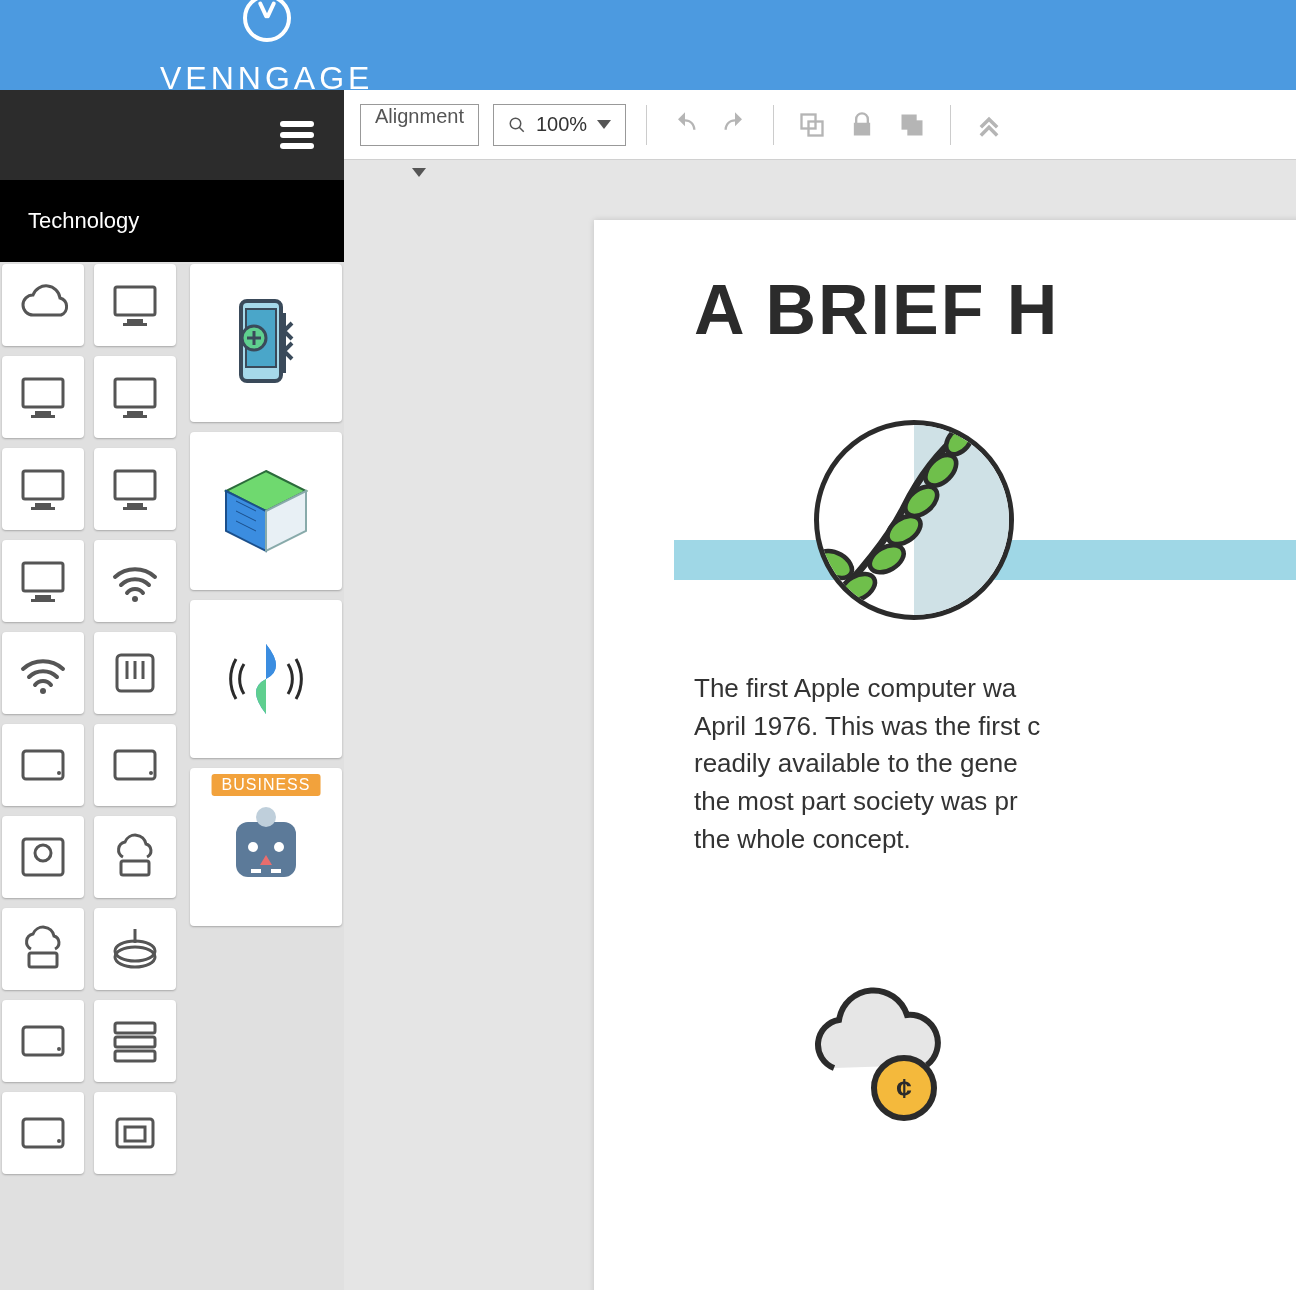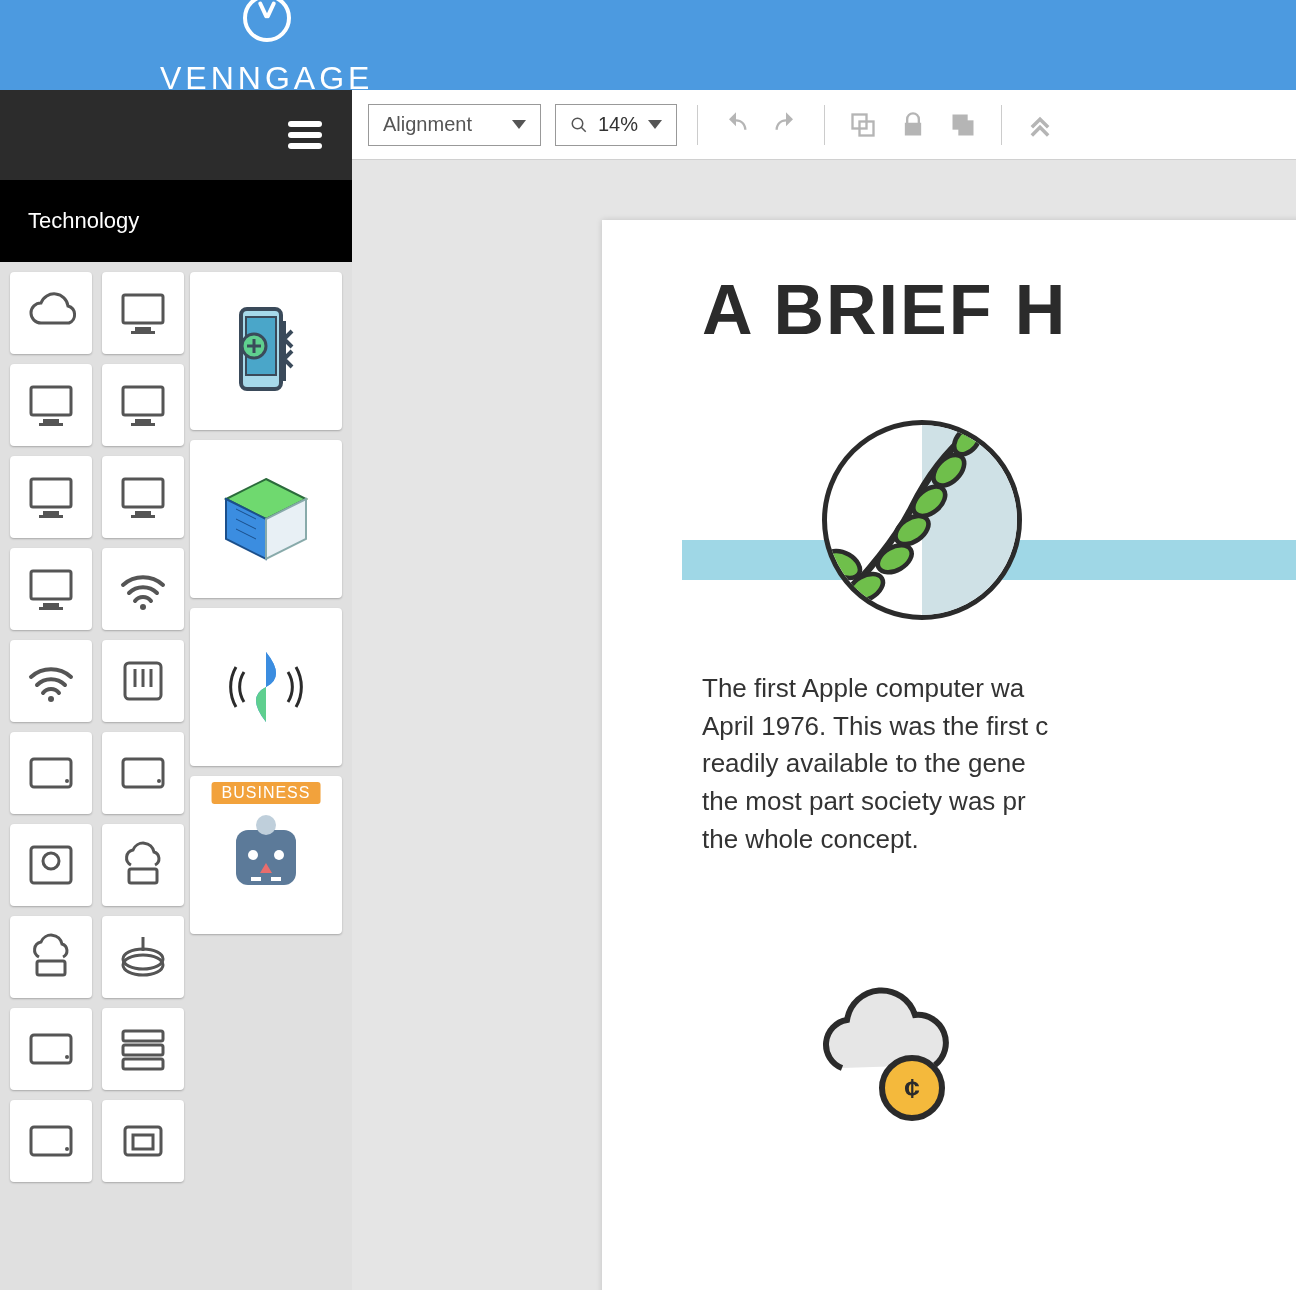--- a/index.html
+++ b/index.html
@@ -13,34 +13,34 @@
   .logo-mark::after  { height:18px; transform:translateX(-50%) rotate(25deg); }
   .logo-text { font-size:32px; letter-spacing:4px; font-weight:400; }
   
   .workspace { display:flex; height:calc(1290px - 90px); }
   
   .sidebar { width:378px; background:#e0e0e0; display:flex; flex-direction:column; }
   .sidebar-top { height:90px; background:#2c2c2c; display:flex; align-items:center; justify-content:flex-end; padding-right:30px; }
   .hamburger { width:34px; height:28px; display:flex; flex-direction:column; justify-content:space-between; cursor:pointer; }
   .hamburger span { display:block; height:6px; background:#fff; border-radius:3px; }
   .category-label { background:#000; color:#fff; font-size:22px; padding:28px 28px; }
-  .icon-scroll { flex:1; overflow:hidden; padding:10px; display:flex; gap:6px; }
+  .icon-scroll { flex:1; overflow:hidden; padding:2px; display:flex; gap:14px; }
   .small-col { display:grid; grid-template-columns:repeat(2,82px); grid-auto-rows:82px; gap:10px; }
   .large-col { display:flex; flex-direction:column; gap:10px; }
   .icon-card { background:#fff; border-radius:4px; box-shadow:0 1px 2px rgba(0,0,0,.25); display:flex; align-items:center; justify-content:center; cursor:pointer; position:relative; }
   .small-col .icon-card svg { width:56px; height:56px; }
   .large-col .icon-card { width:152px; height:158px; }
   .large-col .icon-card svg { width:100px; height:100px; }
   .badge { position:absolute; top:6px; left:50%; transform:translateX(-50%); color:#fff; font-size:16px; padding:2px 10px; border-radius:3px; letter-spacing:1px; }
   .badge.business { background:#f2a23c; }
   .badge.premium  { background:#e96d6d; }
   
   .main { flex:1; display:flex; flex-direction:column; background:#e5e5e5; }
   .toolbar { height:70px; background:#fff; border-bottom:1px solid #d0d0d0; display:flex; align-items:center; padding:0 16px; gap:14px; }
-  .tb-select { border:1px solid #999; height:42px; display:flex; align-items:center; padding:0 14px; gap:40px; color:#555; font-size:20px; cursor:pointer; background:#fff; }
+  .tb-select { border:1px solid #999; height:42px; display:flex; align-items:center; padding:0 14px; gap:40px; color:#555; font-size:20px; cursor:pointer; background:#fff;flex-direction:column; }
   .tb-select .caret { width:0; height:0; border-left:7px solid transparent; border-right:7px solid transparent; border-top:9px solid #555; }
   .tb-zoom { border:1px solid #999; height:42px; display:flex; align-items:center; padding:0 14px; gap:10px; color:#333; font-size:20px; cursor:pointer; }
   .tb-zoom svg { width:18px; height:18px; }
   .tb-divider { width:1px; height:40px; background:#ccc; margin:0 6px; }
   .tb-btn { width:36px; height:36px; display:flex; align-items:center; justify-content:center; color:#b5b5b5; cursor:pointer; }
   .tb-btn svg { width:28px; height:28px; }
   .canvas-wrap { flex:1; overflow:hidden; padding:60px 0 0 250px; }
   .canvas { background:#fff; width:800px; height:1100px; box-shadow:0 0 6px rgba(0,0,0,.15); padding:50px 100px 0 100px; position:relative; }
   .doc-title { font-family:"Arial Black","Impact",sans-serif; font-size:70px; letter-spacing:2px; color:#2b2b2b; font-weight:900; white-space:nowrap; margin-bottom:60px; }
   .hero { position:relative; height:220px; margin-bottom:40px; }
@@ -226,21 +226,21 @@
     <div class="toolbar">
       <div class="tb-select">
         <span>Alignment</span>
         <span class="caret"></span>
       </div>
       <div class="tb-zoom">
         <svg viewBox="0 0 24 24" fill="none" stroke="#555" stroke-width="2">
             <circle cx="10" cy="10" r="7"></circle>
             <line x1="15" y1="15" x2="21" y2="21"></line>
           </svg>
-        <span>14%</span>
+        <span>100%</span>
         <span class="caret" style="width:0;height:0;border-left:7px solid transparent;border-right:7px solid transparent;border-top:9px solid #555;"></span>
       </div>
       <div class="tb-divider"></div>
       <div class="tb-btn">
         <svg viewBox="0 0 24 24" fill="currentColor">
             <path d="M12 5V1L6 7l6 6V9c4 0 7 3 7 7h2c0-5-4-9-9-9z"></path>
           </svg>
       </div>
       <div class="tb-btn">
         <svg viewBox="0 0 24 24" fill="currentColor">

